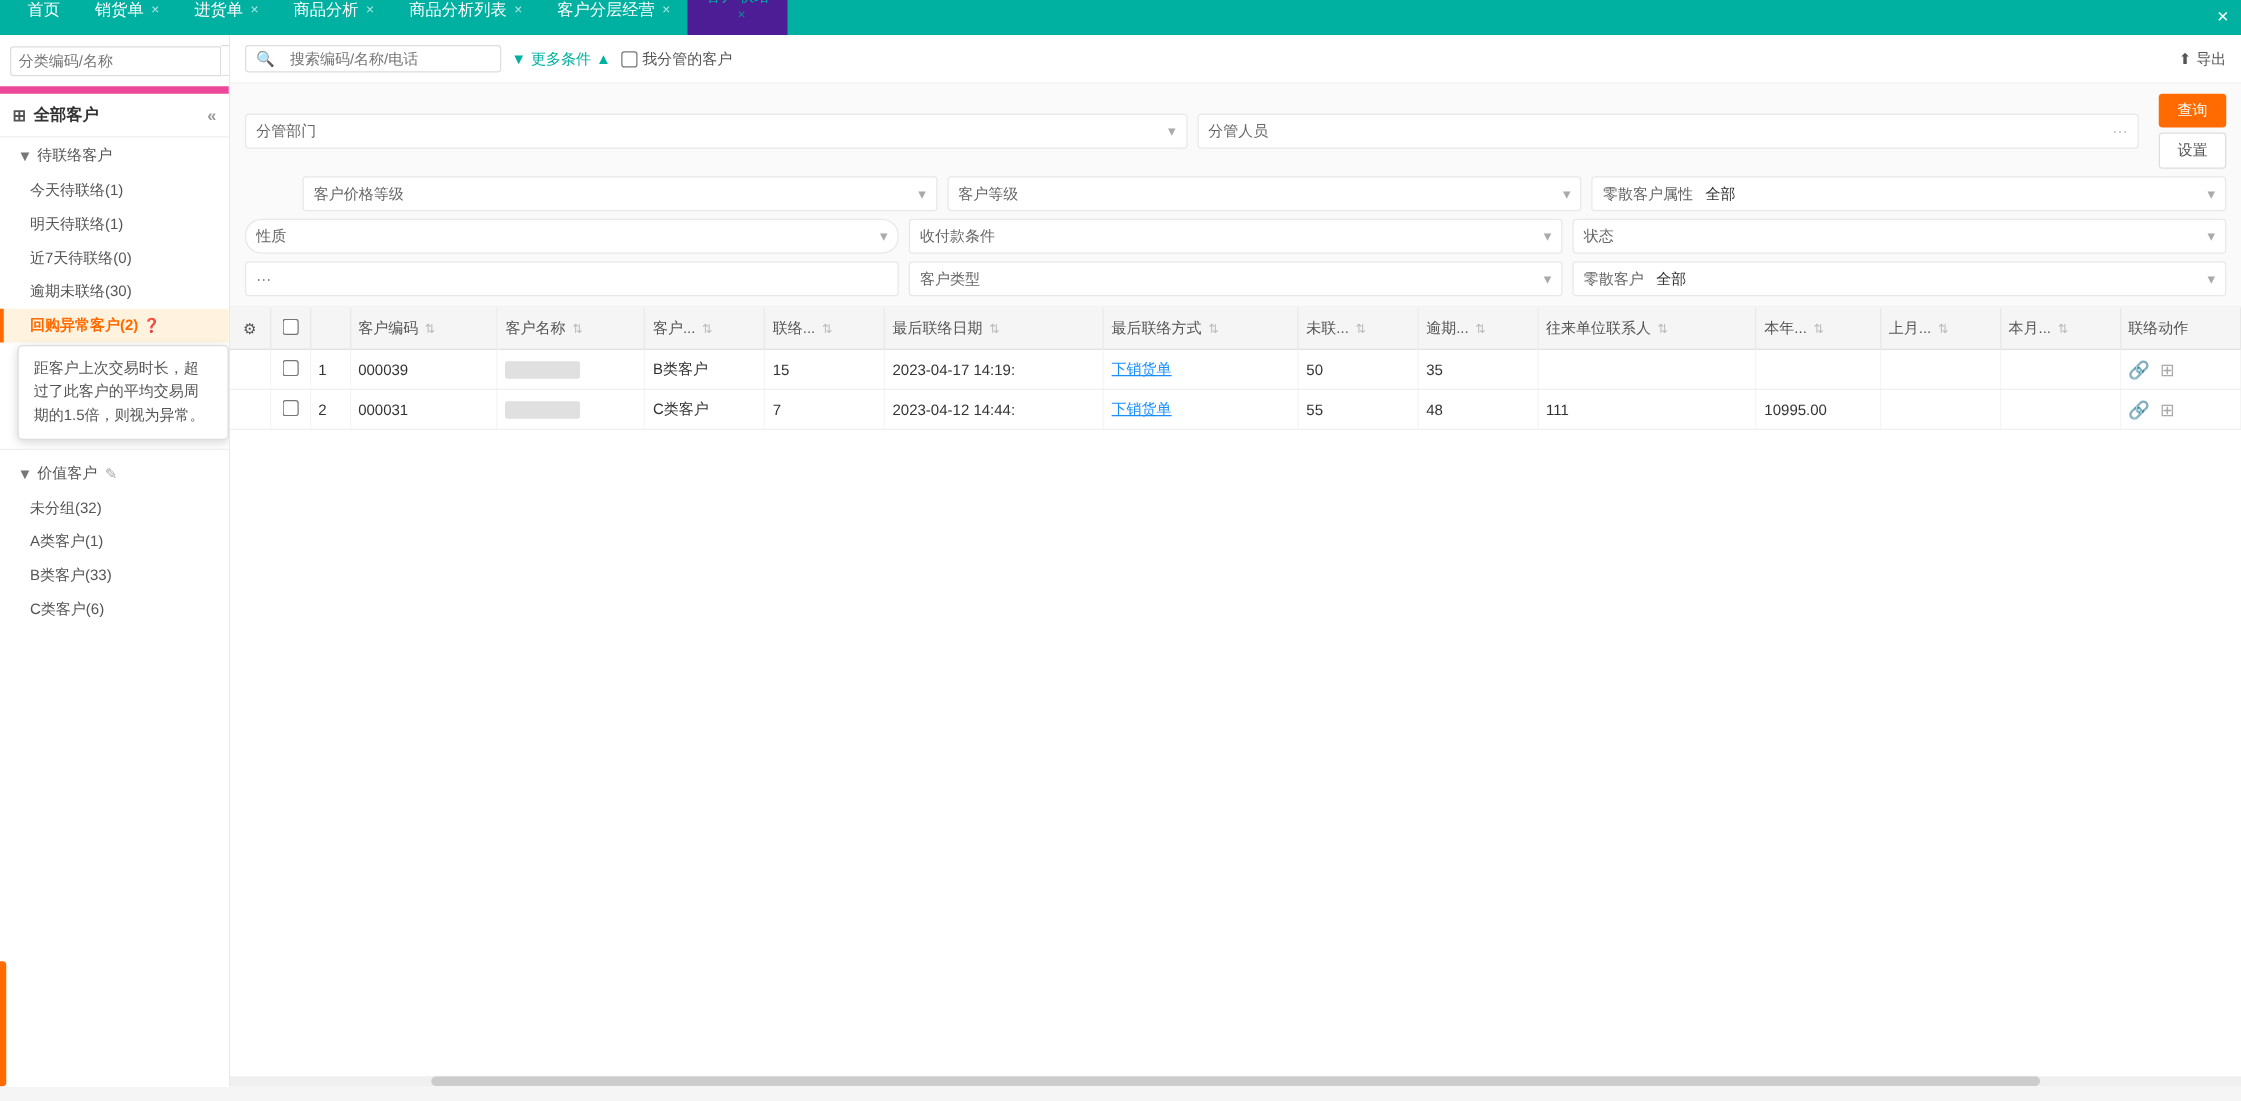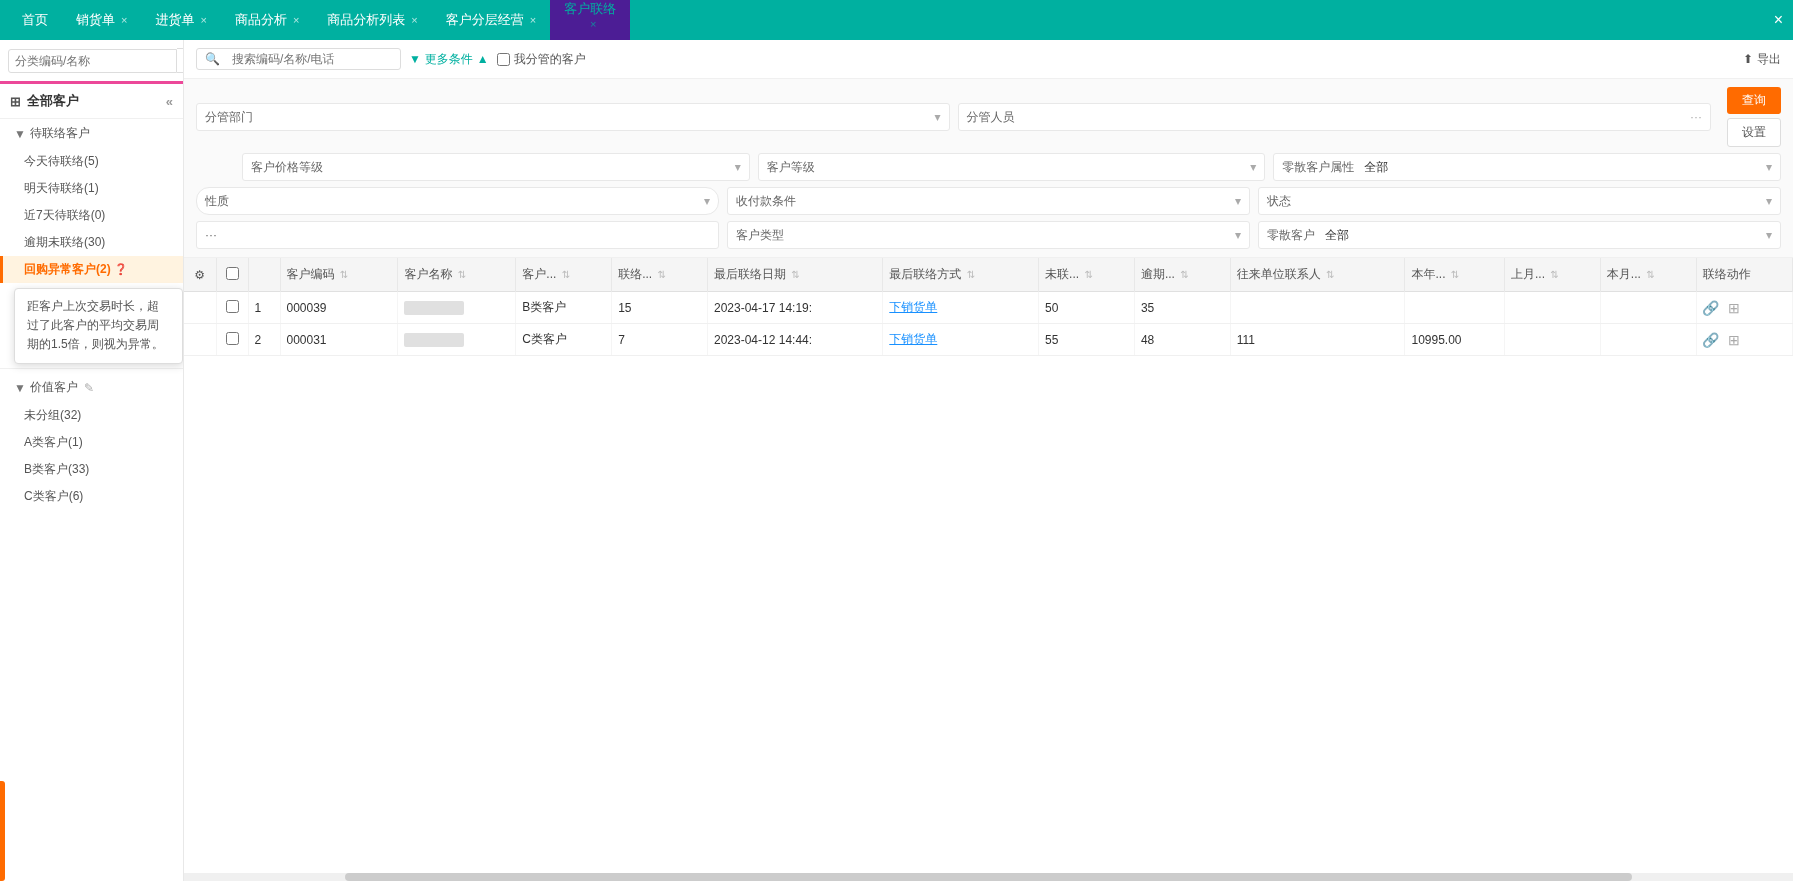--- a/index.html
+++ b/index.html
@@ -1,20 +1,20 @@
 <!DOCTYPE html>
 <html><head>
   <meta charset="utf-8">
   <style>
     * { box-sizing: border-box; margin: 0; padding: 0; }
     body { font-family: 'Microsoft YaHei', Arial, sans-serif; font-size: 12px; background: #f5f5f5; color: #333; overflow: hidden; }
 
     
     .top-nav {
-      display: flex; align-items: flex-end; height: 40px;
+      display: flex; align-items: flex-end; height: 28px;
       background: #00b0a0; padding: 0 8px;
       position: relative;
     }
     .top-nav .nav-item {
       display: flex; align-items: center; height: 40px; padding: 0 14px;
       color: #fff; cursor: pointer; font-size: 13px; white-space: nowrap;
       position: relative;
     }
     .top-nav .nav-item.active { background: #4c1d95; color: #00b0a0; flex-direction: column; }
     .top-nav .nav-item .close-x {
@@ -30,21 +30,21 @@
     .main-layout { display: flex; height: calc(100vh - 40px); }
 
     
     .sidebar {
       width: 184px; min-width: 184px; background: #fff;
       border-right: 1px solid #e8e8e8; display: flex; flex-direction: column;
       overflow-y: auto;
     }
     .sidebar-search {
       display: flex; align-items: center; padding: 8px;
-      border-bottom: 3px solid #ec4899;
+      border-bottom: 6px solid #ec4899;
     }
     .sidebar-search input {
       flex: 1; border: 1px solid #ddd; border-radius: 3px 0 0 3px;
       padding: 4px 6px; font-size: 12px; outline: none;
     }
     .sidebar-search .search-btn {
       background: #fff; border: 1px solid #ddd; border-left: none;
       border-radius: 0 3px 3px 0; padding: 4px 6px; cursor: pointer;
       color: #999;
     }
@@ -257,21 +257,21 @@
     <div class="sidebar-section-header">
       <span class="icon">⊞</span>
       <span>全部客户</span>
       <span class="collapse-btn">«</span>
     </div>
 
     <div class="sidebar-group-header">
       <span class="arrow">▼</span>
       <span>待联络客户</span>
     </div>
-    <div class="sidebar-item">今天待联络(5)</div>
+    <div class="sidebar-item">今天待联络(1)</div>
     <div class="sidebar-item">明天待联络(1)</div>
     <div class="sidebar-item">近7天待联络(0)</div>
     <div class="sidebar-item">逾期未联络(30)</div>
 
     <div class="sidebar-item-orange">
       <span>回购异常客户(2)</span>
       <span class="help-icon">❓</span>
     </div>
     <div class="sidebar-item" style="display:flex;align-items:center;gap:4px;">
       <span>流失预警客户(3)</span>

